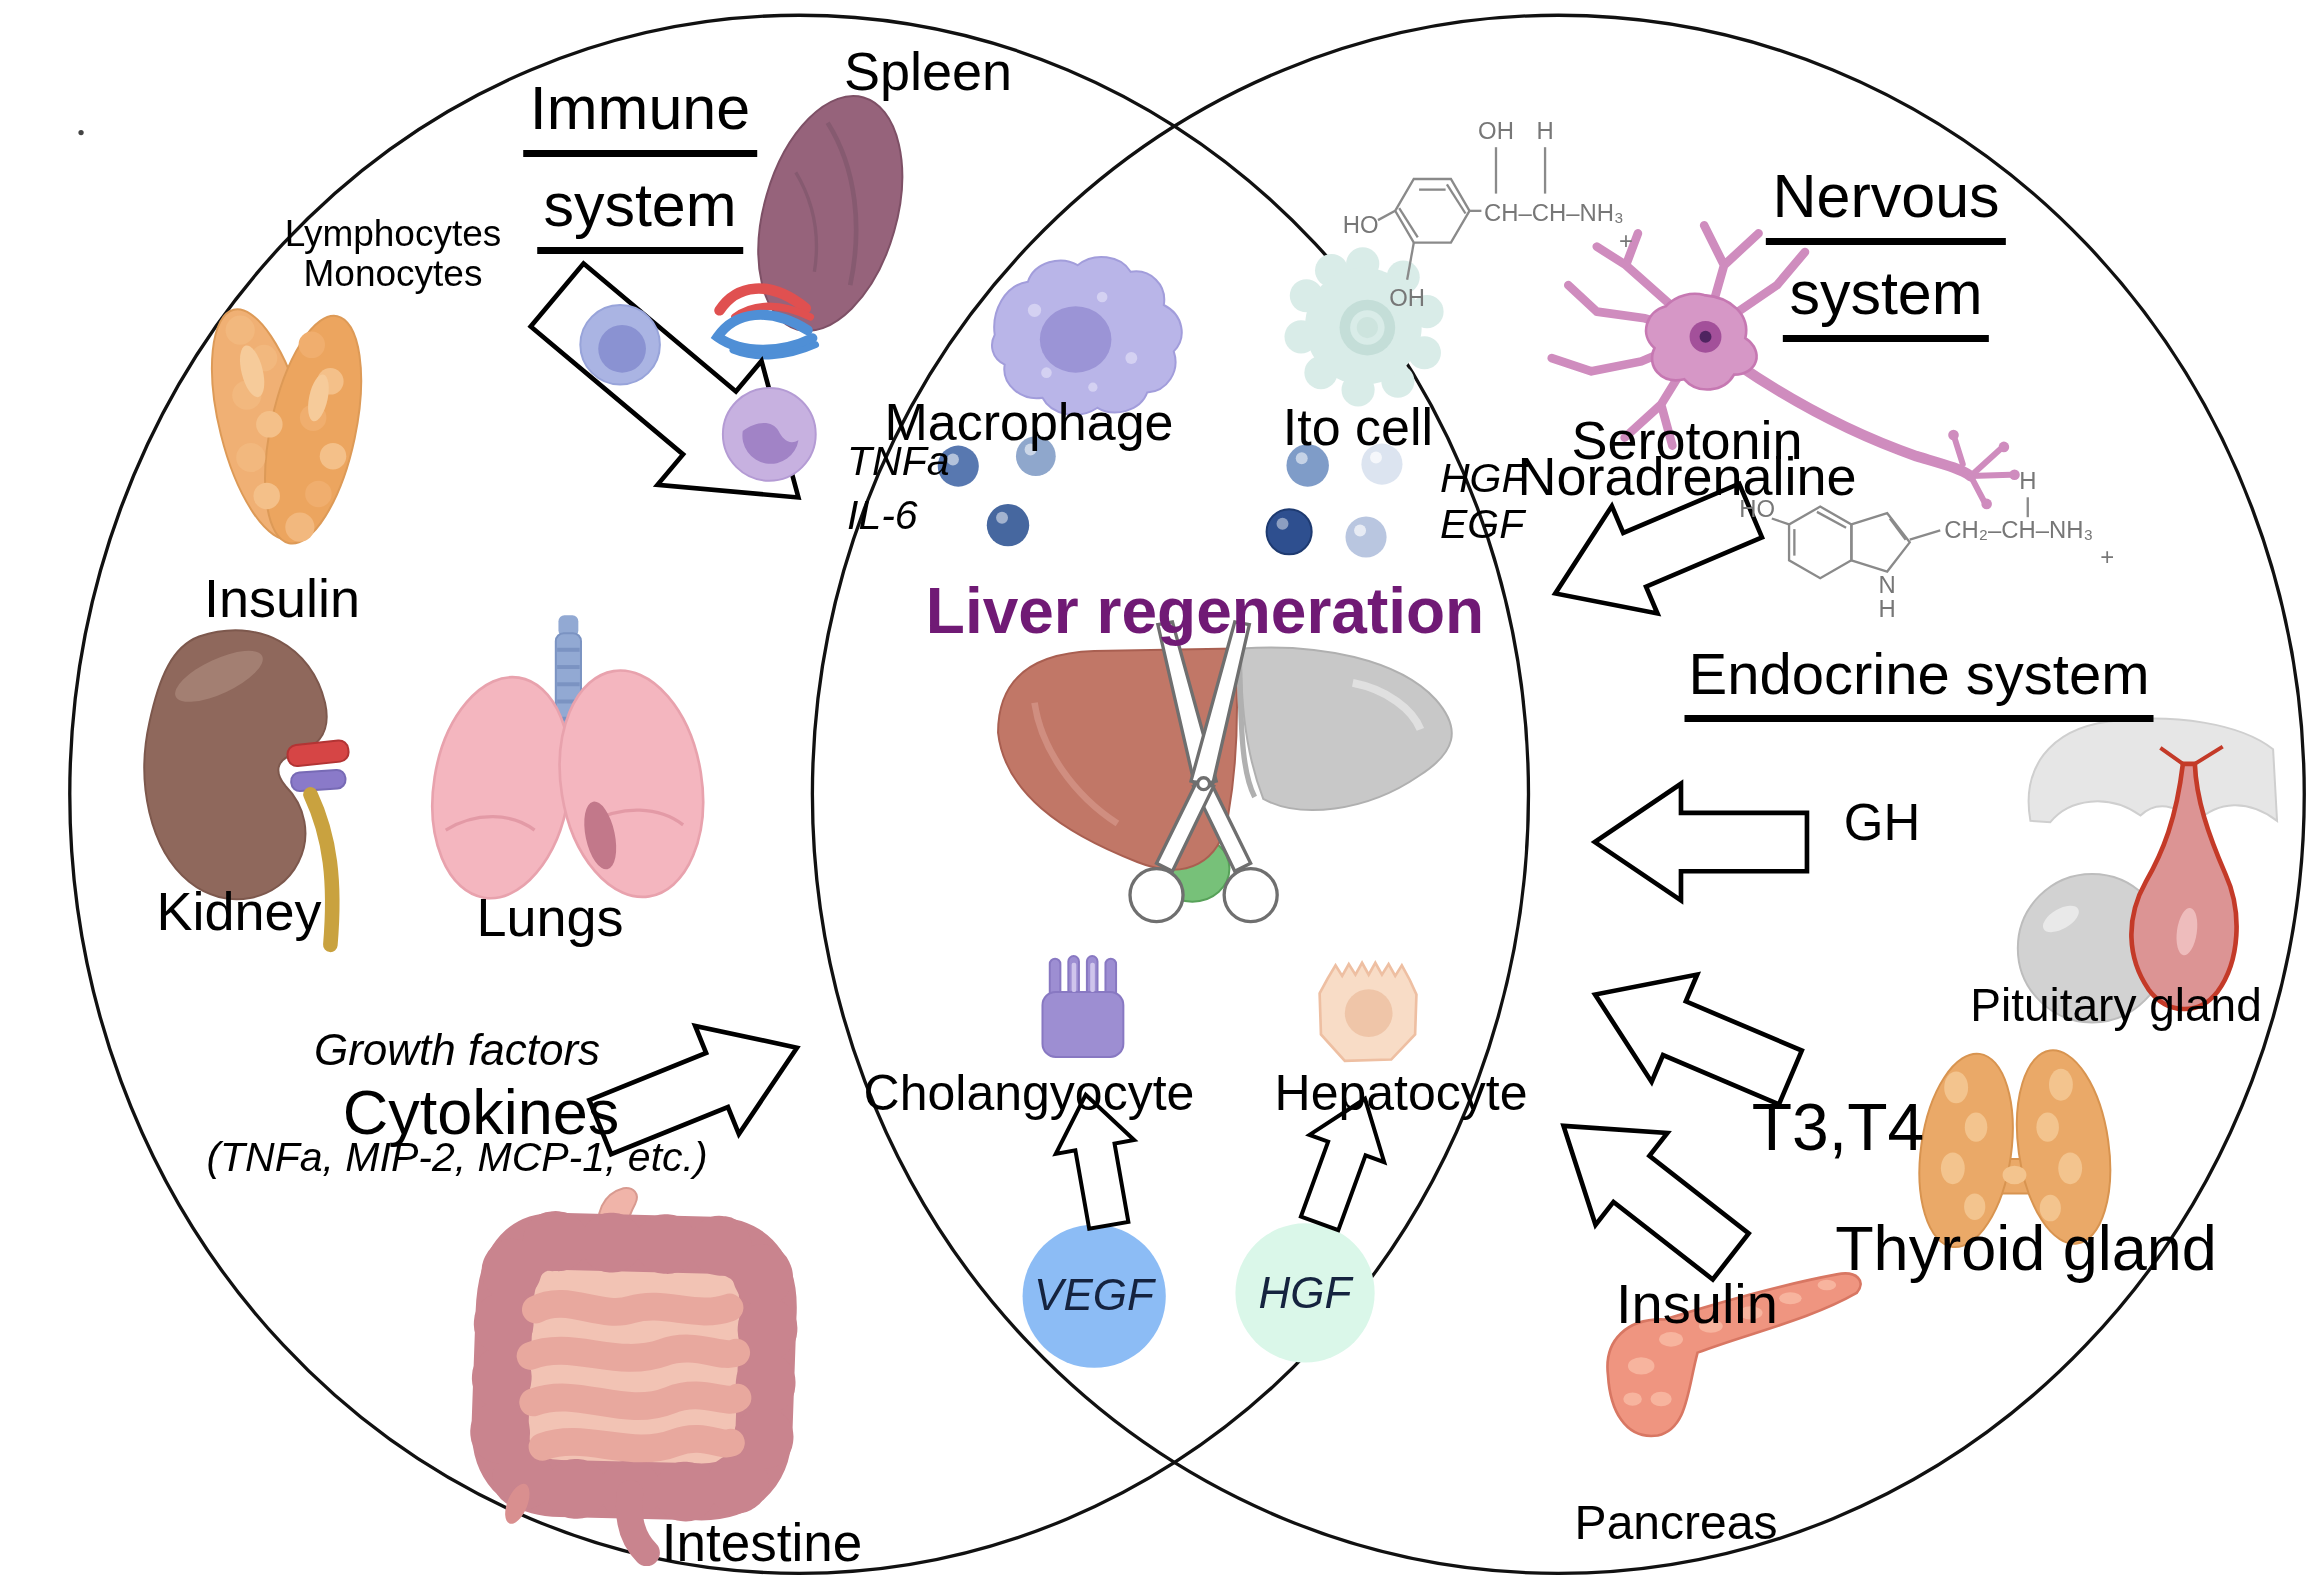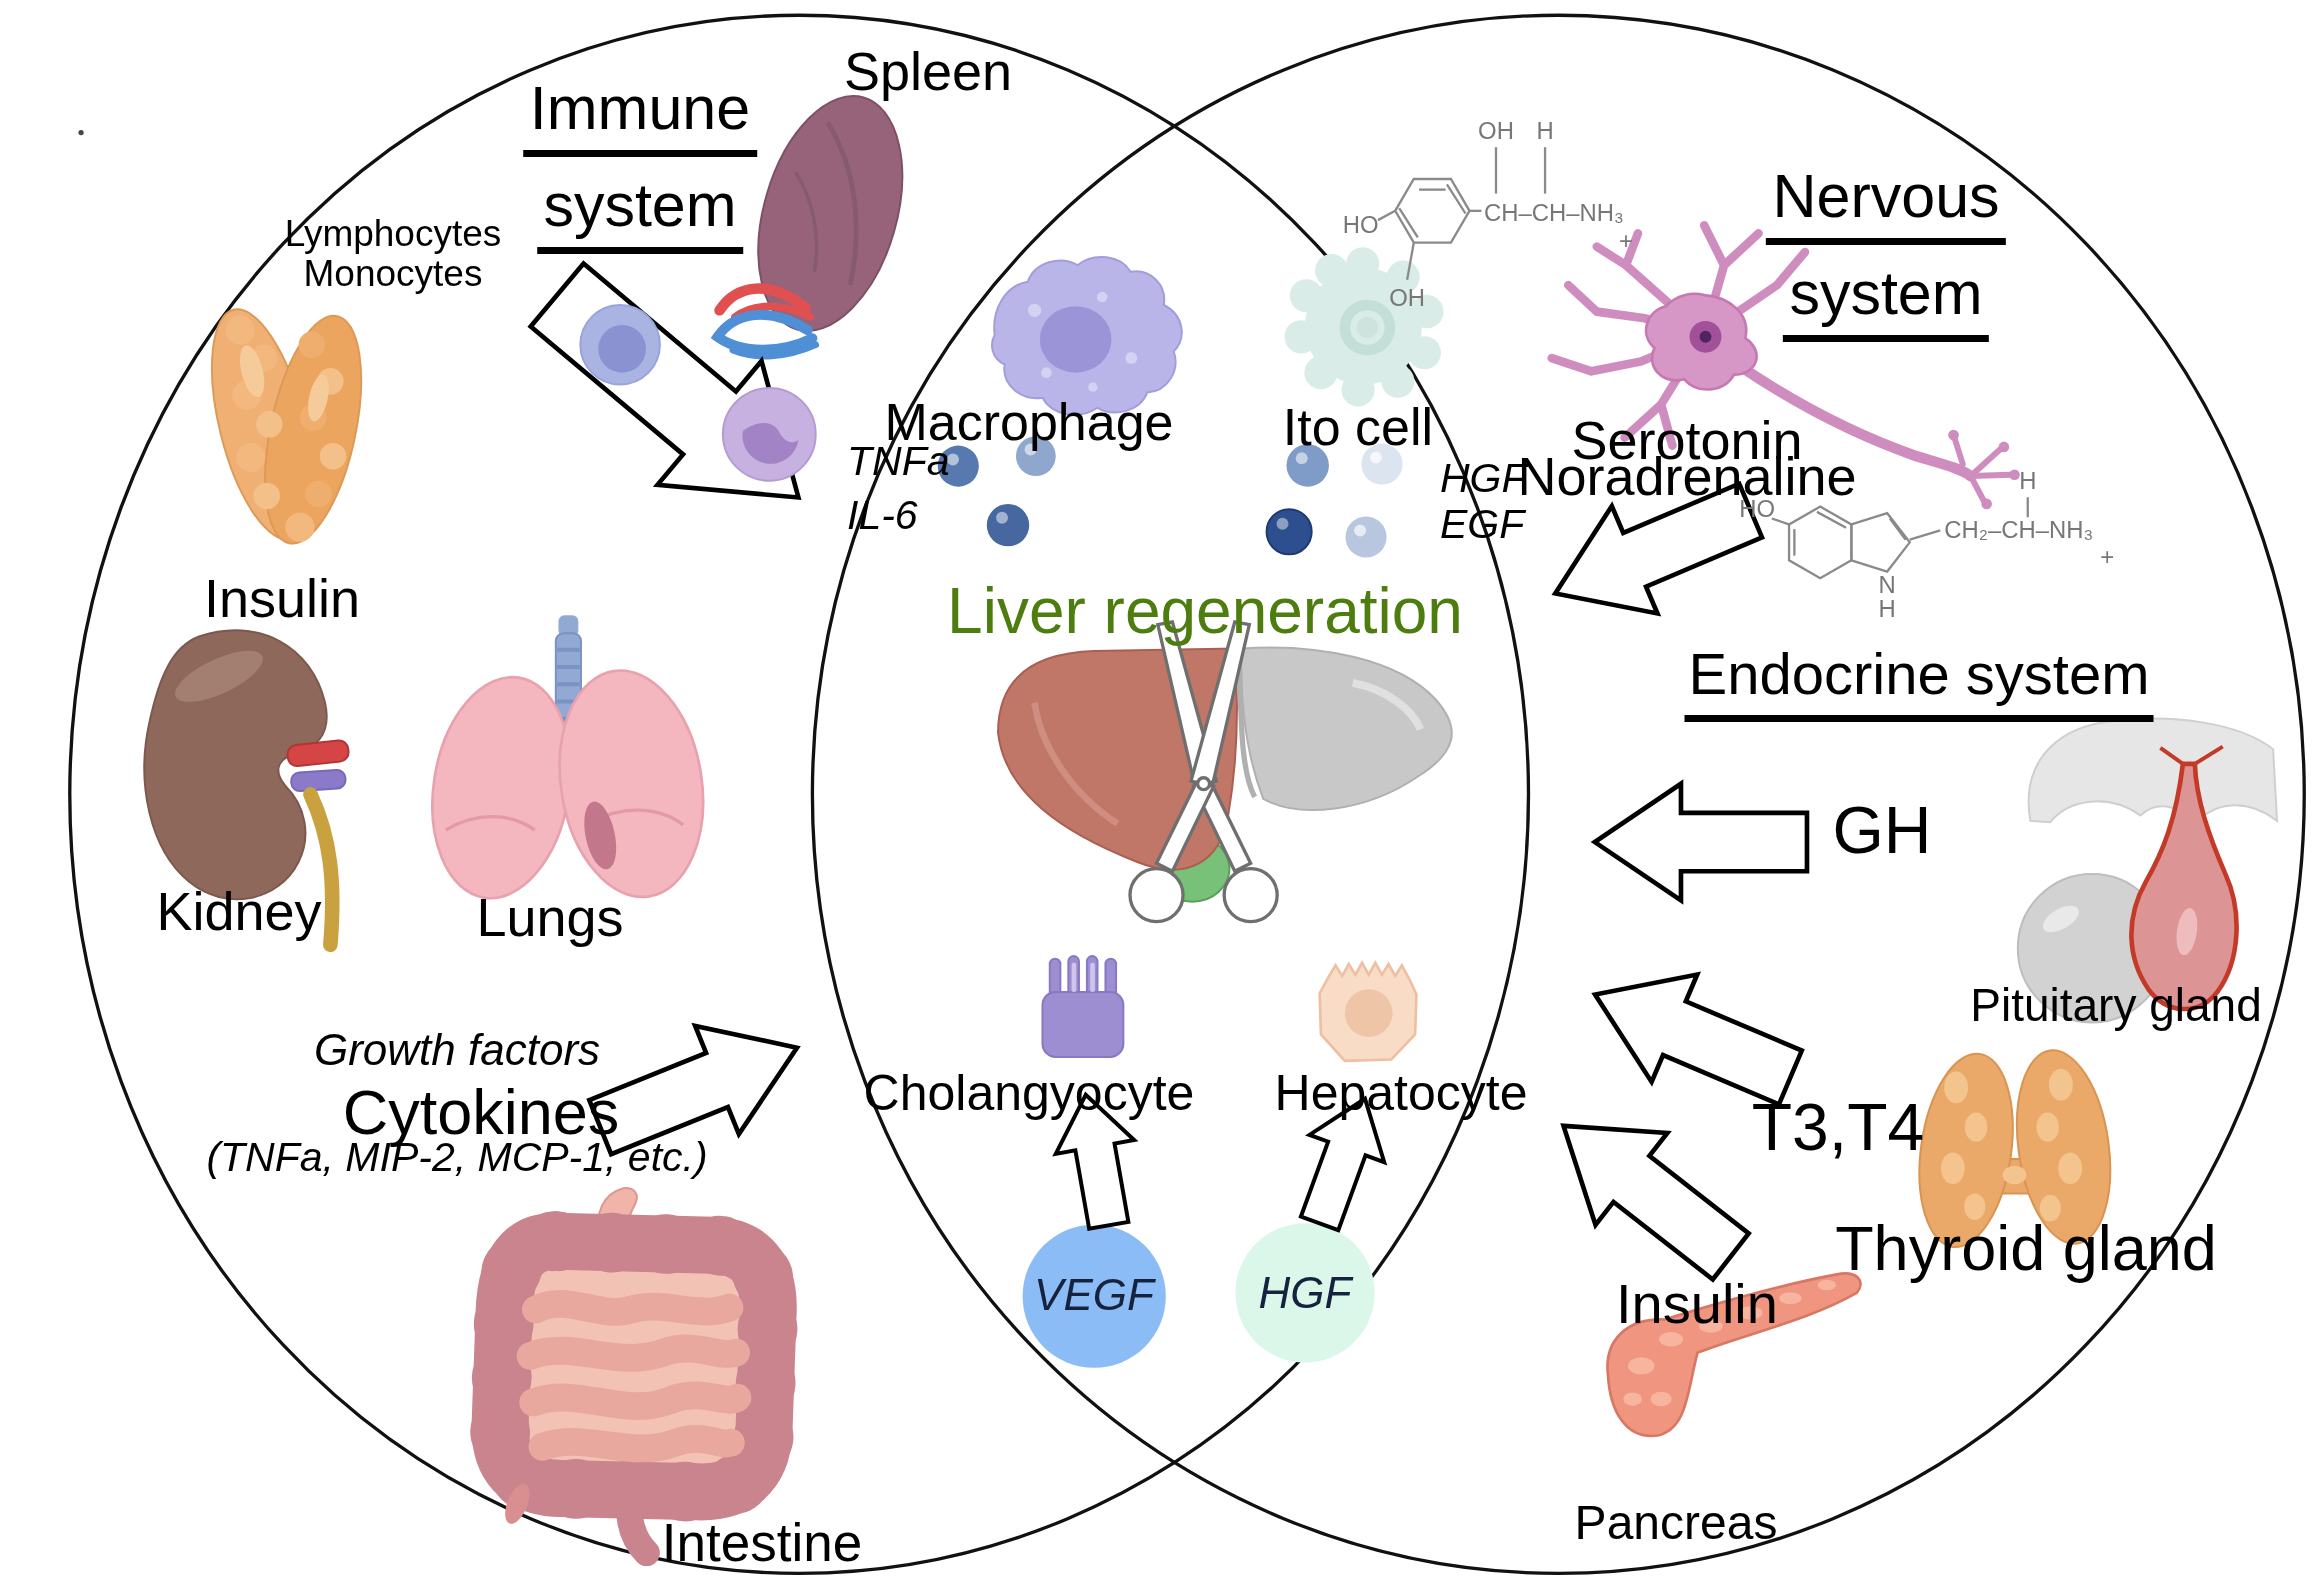--- a/index.html
+++ b/index.html
@@ -7,22 +7,22 @@
          font-family:"Liberation Sans",sans-serif;color:#000;}
   #art{position:absolute;left:0;top:0;}
   .lbl{position:absolute;transform:translateX(-50%);text-align:center;white-space:nowrap;line-height:1.12;}
   .la{position:absolute;white-space:nowrap;text-align:left;}
   .it{font-style:italic;}
   .heading{display:flex;flex-direction:column;align-items:center;gap:13.3px;font-size:61px;}
   .heading .ul{border-bottom:7.3px solid #000;padding:0 6.6px 8px;display:inline-block;}
   .f56{font-size:37px;} .f62{font-size:41px;} .f66{font-size:44px;} .f70{font-size:46px;}
   .f72{font-size:48px;} .f74{font-size:63px;margin-left:24px;} .f76{font-size:50px;} .f78{font-size:52px;}
   .f80{font-size:53px;} .f82{font-size:54px;} .f84{font-size:56px;} .f88{font-size:58px;}
-  .f97{font-size:64px;} .f100{font-size:66px;} .f104{font-size:66px;}
-  .title{font-weight:400;color:#4d7c0f;}
+  .f97{font-size:64px;} .f100{font-size:66px;} .f104{font-size:51px;}
+  .title{font-weight:700;color:#701a75;}
 </style>
 </head>
 <body>
 
 <div id="stage">
 
 <svg id="art" width="2319" height="1588" viewBox="0 0 3497 2395">
 
   <g>
     <ellipse cx="1205" cy="1198" rx="1100" ry="1175" fill="none" stroke="#111" stroke-width="5"></ellipse>

